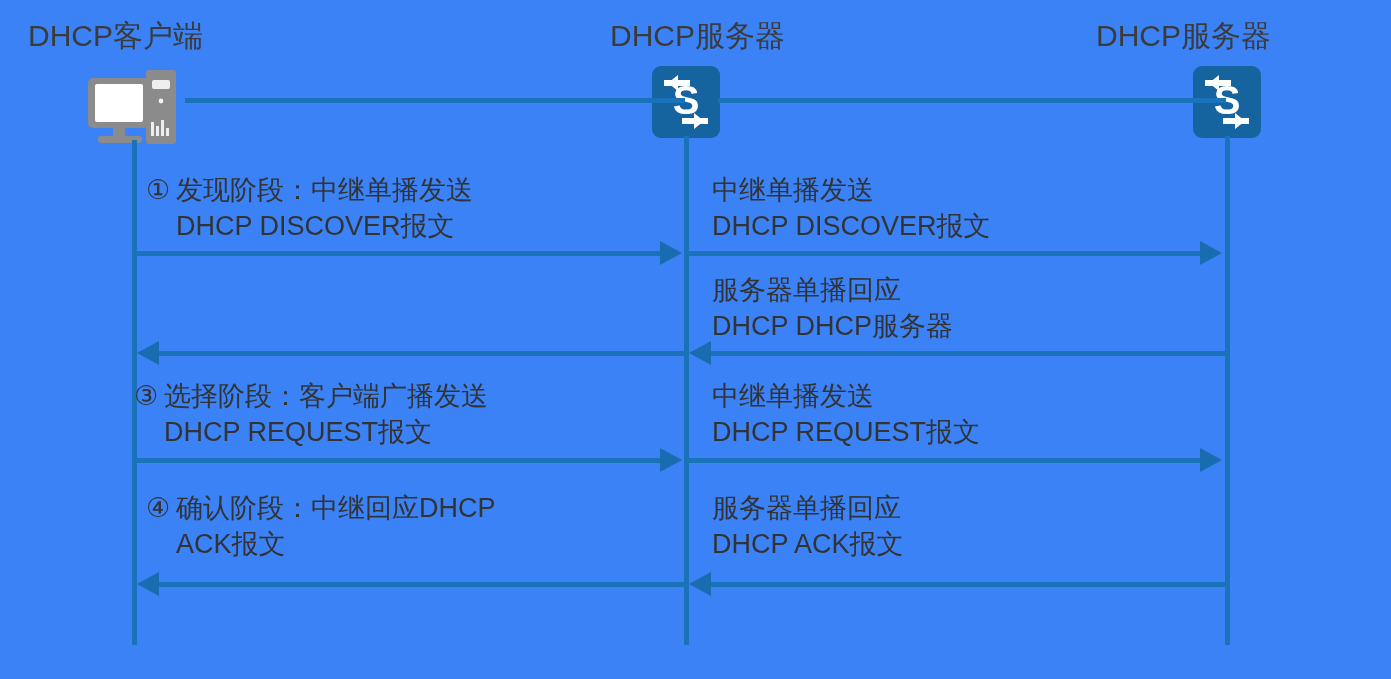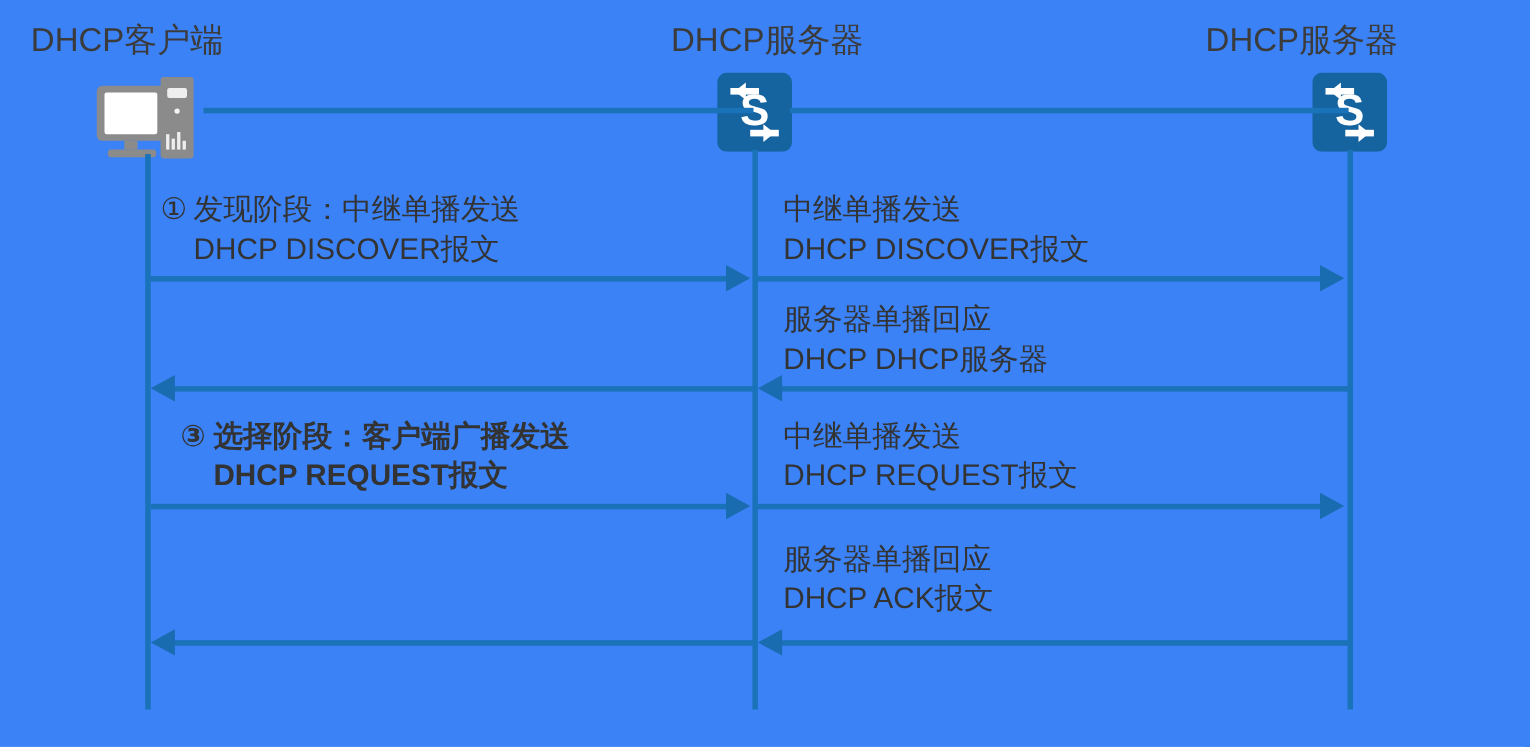--- a/index.html
+++ b/index.html
@@ -176,31 +176,35 @@
   <div class="msg-arrow to-right" style="left:137px; top:251px; width:525px;"></div>
   <div class="msg-arrow to-right" style="left:689px; top:251px; width:513px;"></div>
 
   <div class="msg-text plain" style="left:712px; top:272px;">
     <span class="l1">服务器单播回应</span>
     <span class="l2">DHCP DHCP服务器</span>
   </div>
   <div class="msg-arrow to-left" style="left:157px; top:351px; width:528px;"></div>
   <div class="msg-arrow to-left" style="left:709px; top:351px; width:519px;"></div>
 
-  <div class="msg-text" style="left:164px; top:378px;font-weight:bold;">
+  <div class="msg-text" style="left:134px; top:378px;">
     <span class="l1"><span class="circnum">③</span><span>选择阶段：客户端广播发送</span></span>
     <span class="l2">DHCP REQUEST报文</span>
   </div>
   <div class="msg-text plain" style="left:712px; top:378px;">
     <span class="l1">中继单播发送</span>
     <span class="l2">DHCP REQUEST报文</span>
   </div>
   <div class="msg-arrow to-right" style="left:137px; top:458px; width:525px;"></div>
   <div class="msg-arrow to-right" style="left:689px; top:458px; width:513px;"></div>
 
+  <div class="msg-text" style="left:146px; top:490px;">
+    <span class="l1"><span class="circnum">④</span><span>确认阶段：中继回应DHCP</span></span>
+    <span class="l2">ACK报文</span>
+  </div>
   <div class="msg-text plain" style="left:712px; top:490px;">
     <span class="l1">服务器单播回应</span>
     <span class="l2">DHCP ACK报文</span>
   </div>
   <div class="msg-arrow to-left" style="left:157px; top:582px; width:528px;"></div>
   <div class="msg-arrow to-left" style="left:709px; top:582px; width:519px;"></div>
 
 </div>
 
 </body></html>

